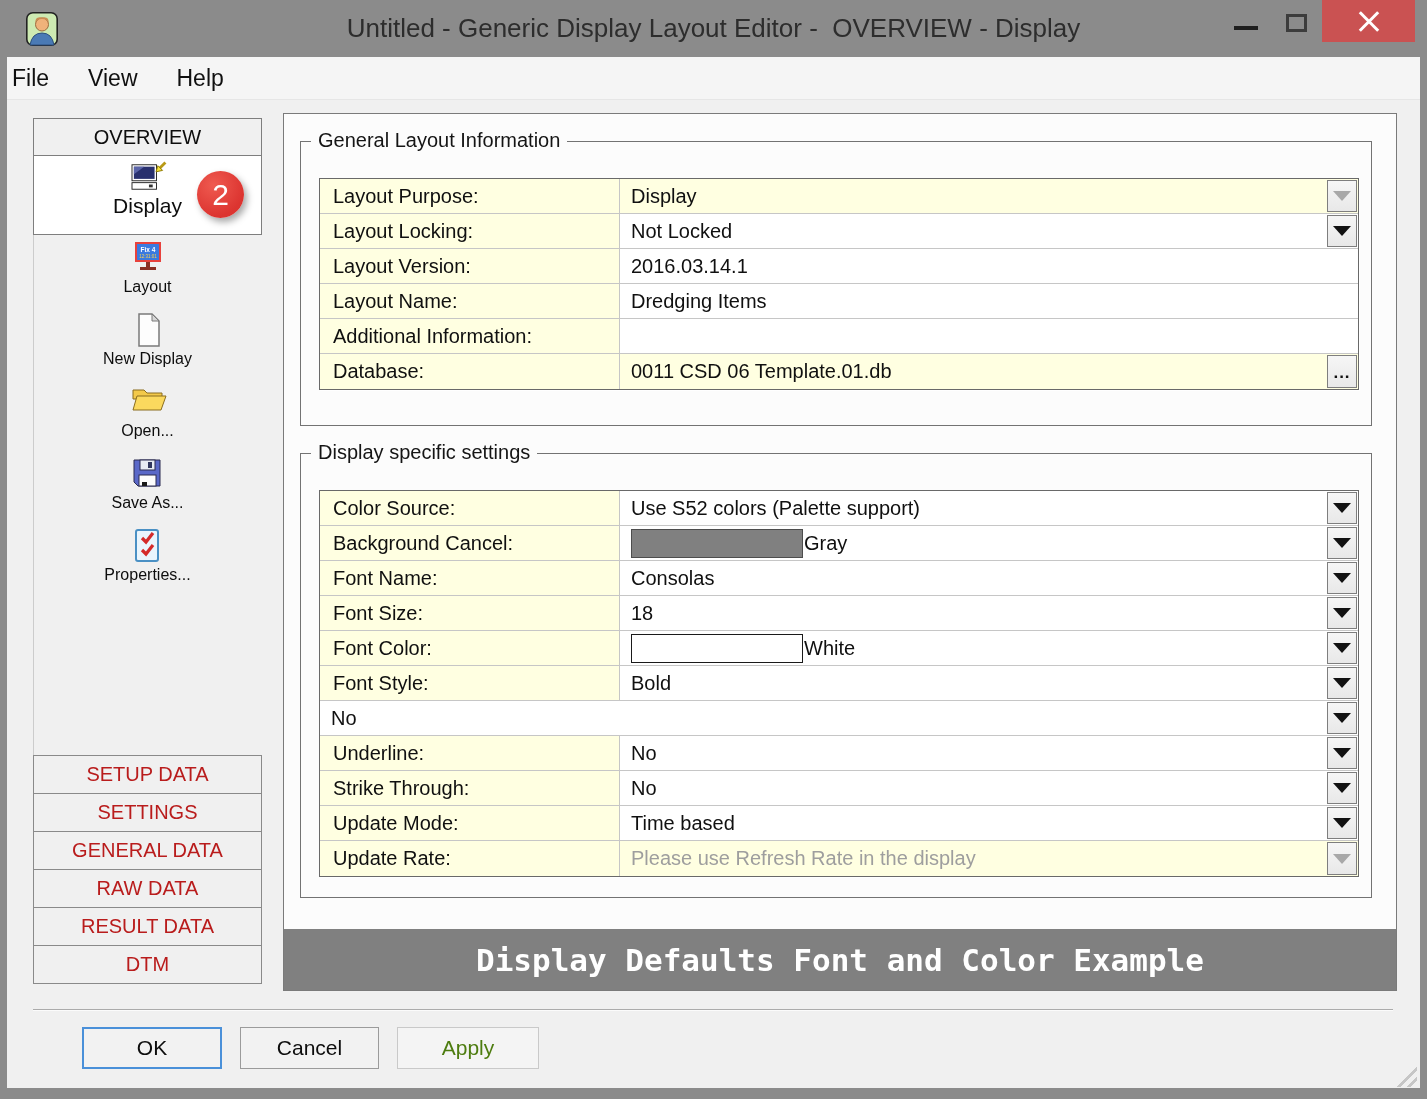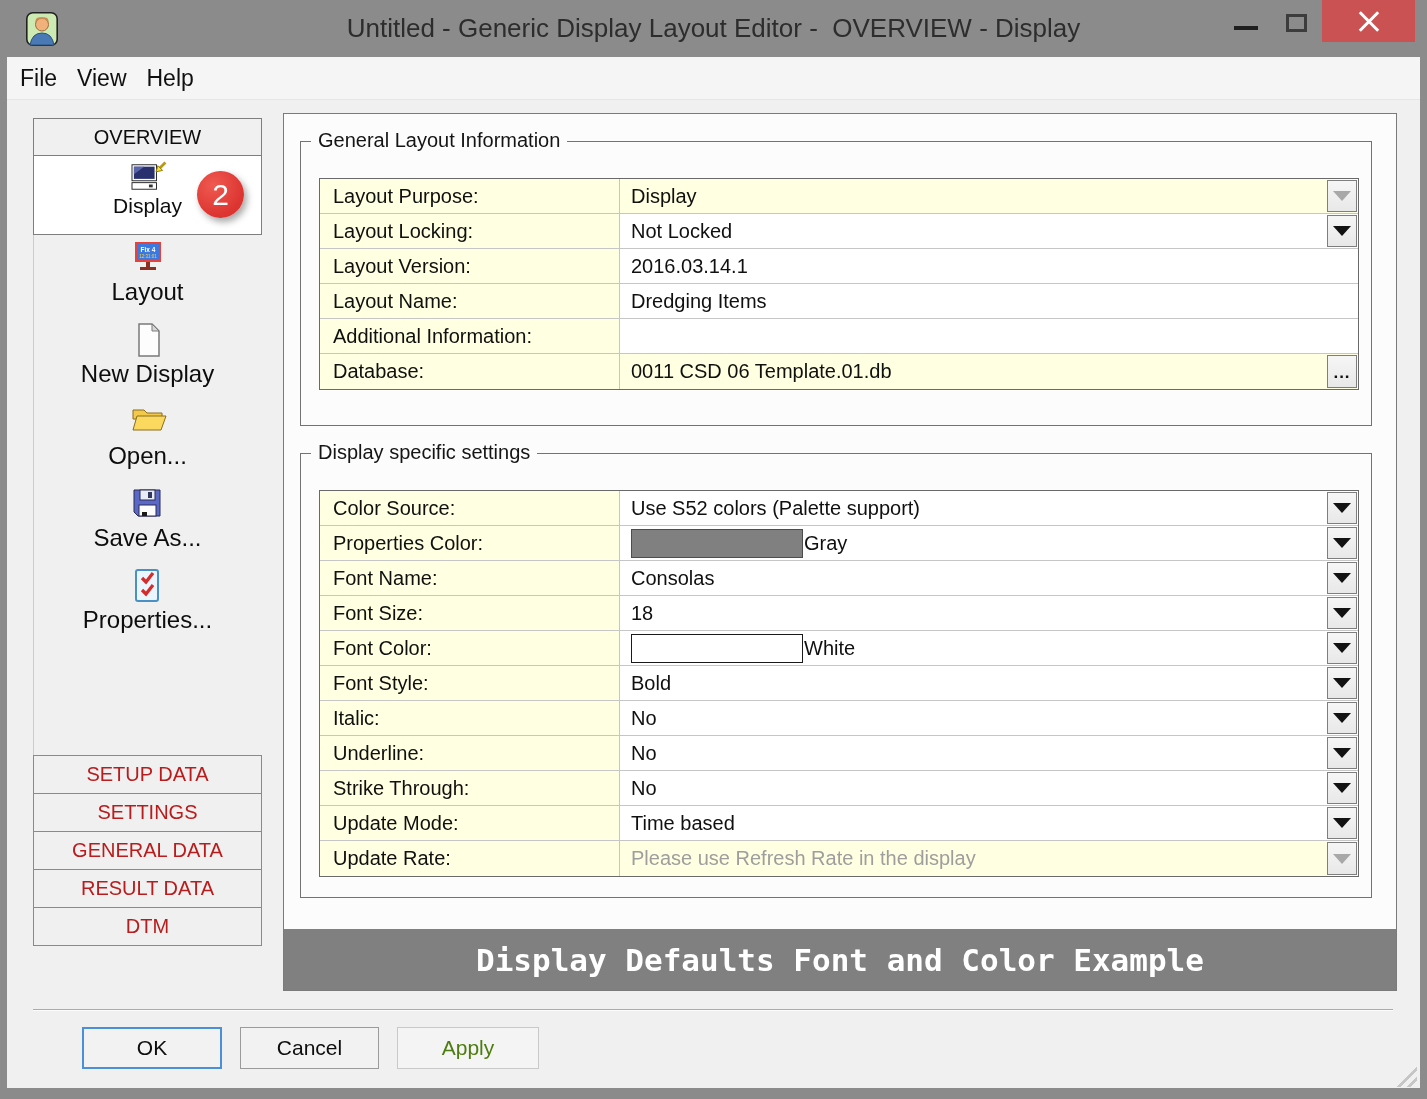--- a/index.html
+++ b/index.html
@@ -17,21 +17,21 @@
   .btn-min { position:absolute; left:1228px; top:0; width:44px; height:42px; }
   .btn-min .bar { position:absolute; left:6px; top:26px; width:24px; height:4px; background:#1f1f1f; }
   .btn-max { position:absolute; left:1278px; top:0; width:44px; height:42px; }
   .btn-max .box { position:absolute; left:8px; top:14px; width:21px; height:18px; border:3px solid #3c3c3c; }
   .btn-close { position:absolute; left:1322px; top:0; width:93px; height:42px; background:#ca5252; }
   .btn-close .x1,.btn-close .x2 { position:absolute; left:34px; top:20px; width:26px; height:3px; background:#fff; }
   .btn-close .x1 { transform:rotate(45deg); }
   .btn-close .x2 { transform:rotate(-45deg); }
   
   .menubar { position:absolute; left:7px; top:57px; width:1413px; height:43px; background:#f5f5f5;
-    display:flex; align-items:center; padding-left:13px; border-bottom:1px solid #e6e6e6; }
+    display:flex; align-items:center; padding-left:5px; border-bottom:1px solid #e6e6e6;gap:19px; }
   .menu-item { font-size:23px; color:#101010; padding:0 10px; }
   .menu-item:first-child { padding-left:0; }
   
   .content-bg { position:absolute; left:7px; top:100px; width:1413px; height:988px; background:#f0f0f0; }
   
   .overview-btn { position:absolute; left:33px; top:118px; width:229px; height:38px;
     border:1px solid #7e7e7e; background:#f0f0f0; font-size:20px; color:#0d0d0d;
     display:flex; align-items:center; justify-content:center; }
   .display-item { position:absolute; left:33px; top:155px; width:229px; height:80px;
     background:#ffffff; border:1px solid #7e7e7e; text-align:center; }
@@ -39,21 +39,21 @@
   .display-item .lbl { font-size:21px; color:#0d0d0d; margin-top:1px; }
   .badge { position:absolute; right:17px; top:15px; width:47px; height:47px; border-radius:50%;
     background:radial-gradient(circle at 35% 30%, #ef5a50, #dc3430 70%);
     color:#fff; font-size:30px; line-height:47px; text-align:center;
     box-shadow:3px 4px 7px rgba(0,0,0,0.35); }
   .side-rail { position:absolute; left:33px; top:235px; width:229px; height:520px;
     border-left:1px solid #cccccc; }
   .side-items { position:absolute; left:33px; top:240px; width:229px; }
   .side-item { display:flex; flex-direction:column; align-items:center; margin-bottom:16px; }
   .side-item .icon { width:36px; height:36px; }
-  .side-item .lbl { font-size:24px; color:#0d0d0d; margin-top:2px; }
+  .side-item .lbl { font-size:16px; color:#0d0d0d; margin-top:2px; }
   .side-buttons { position:absolute; left:33px; top:755px; width:229px; }
   .side-btn { height:39px; border:1px solid #8a8a8a; margin-top:-1px; background:#f0f0f0;
     font-size:20px; color:#b91c1c; display:flex; align-items:center; justify-content:center; }
   .side-btn:first-child { margin-top:0; }
   
   .main-panel { position:absolute; left:283px; top:113px; width:1114px; height:878px;
     background:#fcfcfc; border:1px solid #7a7a7a; }
   .group-box { position:absolute; border:1px solid #737373; }
   .group-box.g1 { left:16px; top:27px; width:1072px; height:285px; }
   .group-box.g2 { left:16px; top:339px; width:1072px; height:445px; }
@@ -189,20 +189,21 @@
             <path d="M12 10 l4 4 l7 -9" stroke="#d42b2b" stroke-width="3.2" fill="none"></path>
             <path d="M12 22 l4 4 l7 -9" stroke="#d42b2b" stroke-width="3.2" fill="none"></path>
           </svg></div>
         <div class="lbl">Properties...</div>
       </div>
     </div>
   <div class="side-buttons" id="side-buttons">
       <div class="side-btn">SETUP DATA</div>
       <div class="side-btn">SETTINGS</div>
       <div class="side-btn">GENERAL DATA</div>
+      <div class="side-btn">RAW DATA</div>
       <div class="side-btn">RESULT DATA</div>
       <div class="side-btn">DTM</div>
     </div>
 
   <div class="main-panel">
     <div class="group-box g1">
       <div class="group-label">General Layout Information</div>
       <div class="prop-table" id="general-table">
           <div class="prop-row">
             <div class="prop-label">Layout Purpose:</div>
@@ -255,21 +256,21 @@
           <div class="prop-row">
             <div class="prop-label">Color Source:</div>
             <div class="prop-value">
               <span class="val">Use S52 colors (Palette support)</span>
               <div class="dd-btn">
                 <span class="dd-arrow"></span>
               </div>
             </div>
           </div>
           <div class="prop-row">
-            <div class="prop-label">Properties Color:</div>
+            <div class="prop-label">Background Cancel:</div>
             <div class="prop-value">
               <div class="swatch" style="background: rgb(128, 128, 128); border-color: rgb(77, 77, 77);"></div>
               <span class="val">Gray</span>
               <div class="dd-btn">
                 <span class="dd-arrow"></span>
               </div>
             </div>
           </div>
           <div class="prop-row">
             <div class="prop-label">Font Name:</div>
@@ -302,21 +303,20 @@
           <div class="prop-row">
             <div class="prop-label">Font Style:</div>
             <div class="prop-value">
               <span class="val">Bold</span>
               <div class="dd-btn">
                 <span class="dd-arrow"></span>
               </div>
             </div>
           </div>
           <div class="prop-row">
-            <div class="prop-label">Italic:</div>
             <div class="prop-value">
               <span class="val">No</span>
               <div class="dd-btn">
                 <span class="dd-arrow"></span>
               </div>
             </div>
           </div>
           <div class="prop-row">
             <div class="prop-label">Underline:</div>
             <div class="prop-value">

